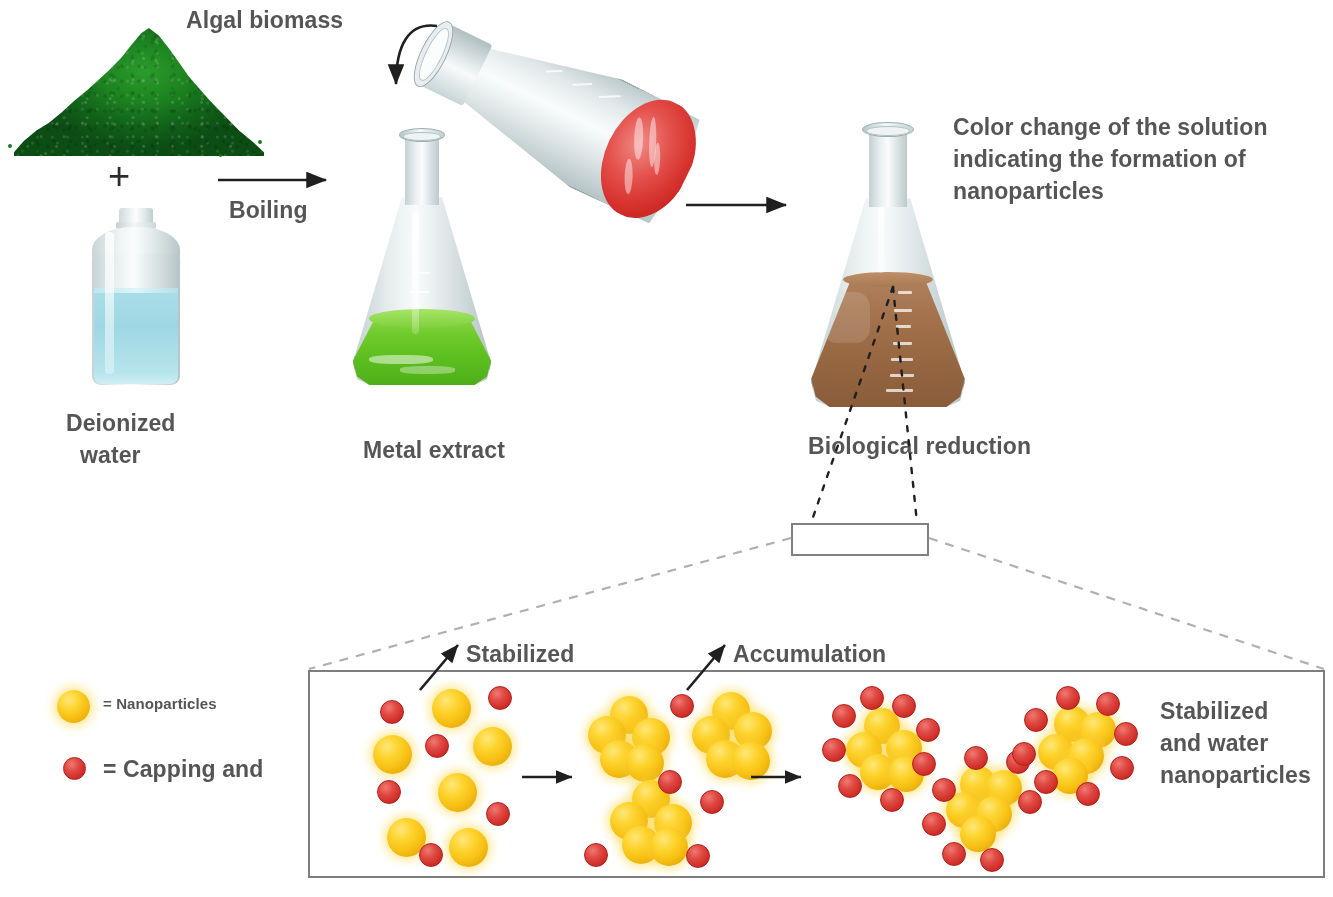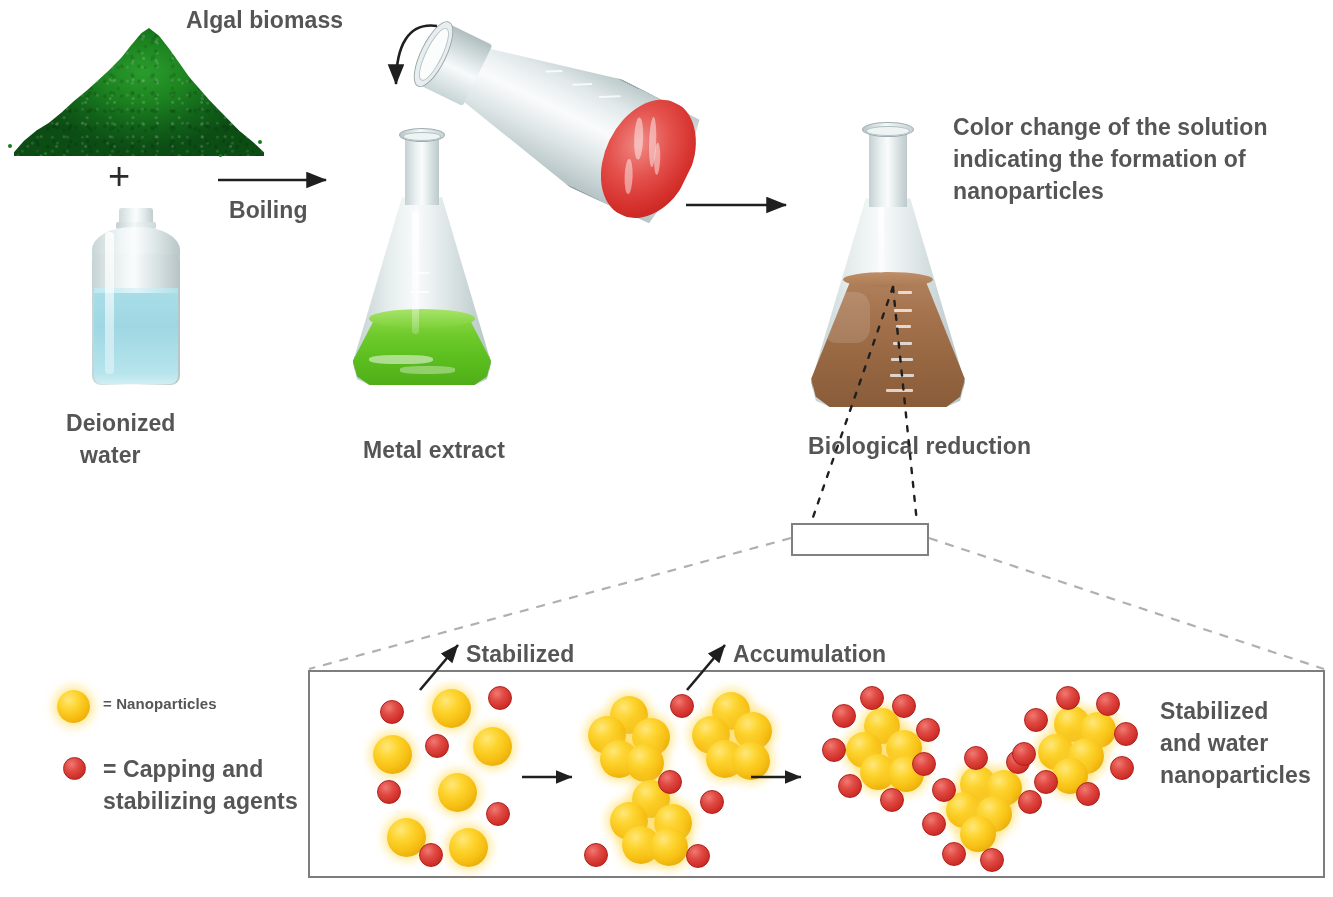--- a/index.html
+++ b/index.html
@@ -208,21 +208,20 @@
   <div class="lbl" style="left:953px;top:177px;font-size:23px;">nanoparticles</div>
 
   <div class="zoombox" style="left:791px;top:523px;width:138px;height:33px;"></div>
 
   <div class="bigbox" style="left:308px;top:670px;width:1017px;height:208px;"></div>
 
   <div class="legend-np" style="left:57px;top:690px;width:33px;height:33px;"></div>
   <div class="lbl" style="left:103px;top:694px;font-size:15px;">= Nanoparticles</div>
   <div class="cap" style="left:63px;top:757px;width:23px;height:23px;"></div>
   <div class="lbl" style="left:103px;top:755px;font-size:23px;">= Capping and</div>
-  <div class="lbl" style="left:103px;top:787px;font-size:23px;">stabilizing agents</div>
 
   <div class="lbl" style="left:466px;top:640px;font-size:23px;">Stabilized</div>
   <div class="lbl" style="left:733px;top:640px;font-size:23px;">Accumulation</div>
   <div class="lbl" style="left:1160px;top:697px;font-size:23px;">Stabilized</div>
   <div class="lbl" style="left:1160px;top:729px;font-size:23px;">and water</div>
   <div class="lbl" style="left:1160px;top:761px;font-size:23px;">nanoparticles</div>
 
   <div style="position:absolute;left:355px;top:680px;width:205px;height:190px;">
     <div class="cap" style="left:25px;top:20px;width:24px;height:24px;"></div>
     <div class="np" style="left:77px;top:9px;width:39px;height:39px;"></div>

